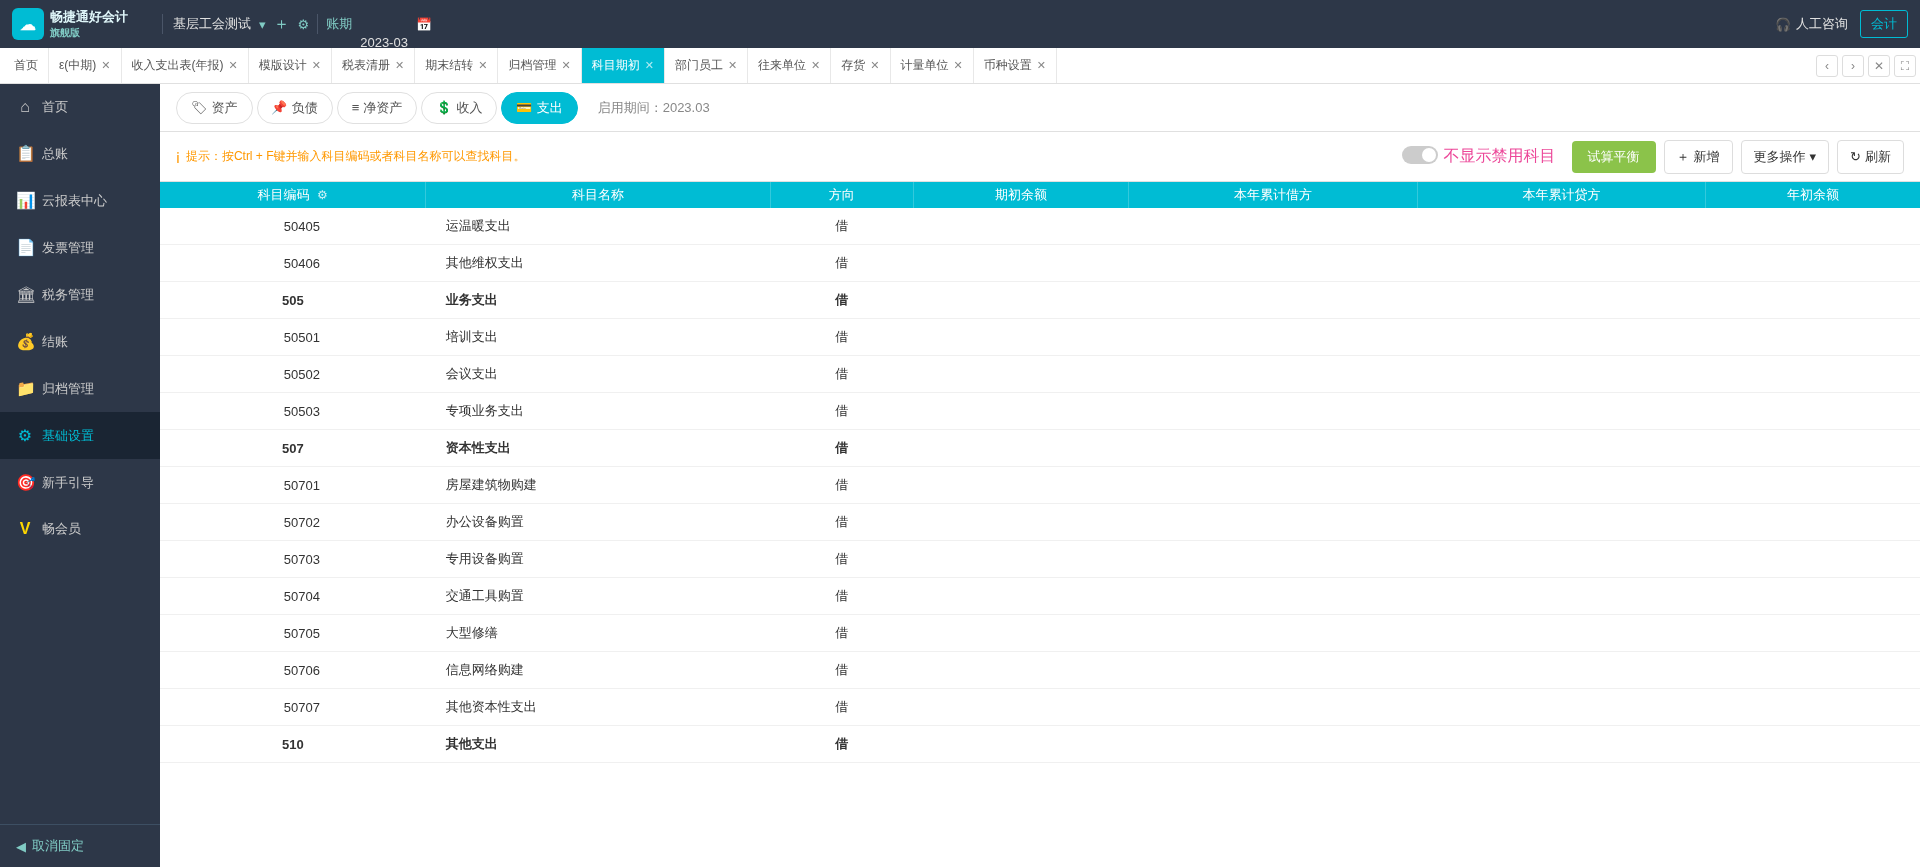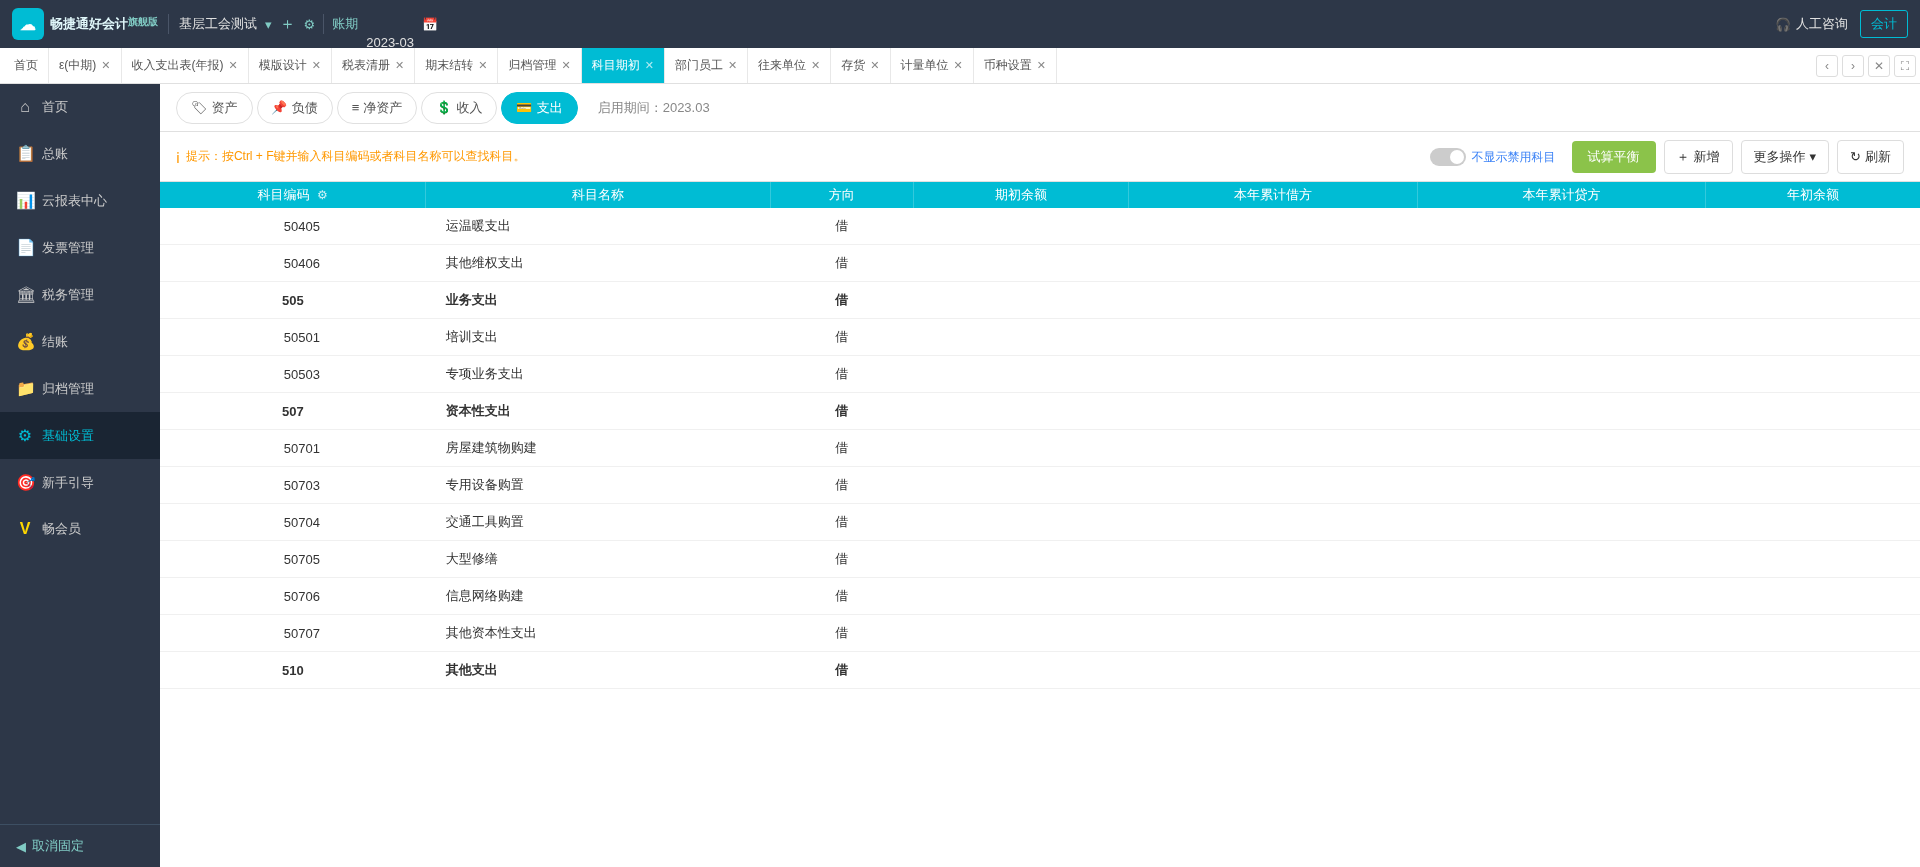--- a/index.html
+++ b/index.html
@@ -2,21 +2,21 @@
 <html><head>
   <meta charset="utf-8">
   <style>
     * { margin: 0; padding: 0; box-sizing: border-box; }
     body { font-family: 'Microsoft YaHei', Arial, sans-serif; font-size: 13px; background: #f0f2f5; width: 1920px; height: 867px; overflow: hidden; display: flex; flex-direction: column; }
 
     
     .top-bar { height: 48px; background: #2d3748; display: flex; align-items: center; padding: 0 12px; gap: 10px; flex-shrink: 0; }
     .app-logo { display: flex; align-items: center; gap: 6px; color: white; font-size: 14px; font-weight: bold; min-width: 140px; }
     .app-logo .logo-icon { width: 32px; height: 32px; background: #00bcd4; border-radius: 6px; display: flex; align-items: center; justify-content: center; color: white; font-size: 16px; }
-    .app-logo .logo-text { display: flex; flex-direction: row; }
+    .app-logo .logo-text { display: flex; flex-direction: column; }
     .app-logo .logo-main { font-size: 13px; color: #e0f7fa; }
     .app-logo .logo-sub { font-size: 10px; color: #80cbc4; }
     .top-bar-center { display: flex; align-items: center; gap: 8px; flex: 1; }
     .company-name { color: #e0e0e0; font-size: 13px; }
     .dropdown-arrow { color: #80cbc4; cursor: pointer; }
     .add-btn { color: #80cbc4; cursor: pointer; font-size: 16px; }
     .settings-btn { color: #80cbc4; cursor: pointer; }
     .period-label { color: #80cbc4; font-size: 13px; }
     .period-value { color: #e0e0e0; font-size: 13px; margin-top: 36px; }
     .calendar-icon { color: #00bcd4; cursor: pointer; }
@@ -48,21 +48,21 @@
     
     .sub-tab-bar { height: 48px; background: #fff; display: flex; align-items: center; padding: 0 16px; gap: 4px; border-bottom: 1px solid #e0e0e0; flex-shrink: 0; }
     .sub-tab { display: flex; align-items: center; gap: 4px; padding: 6px 14px; border: 1px solid #e0e0e0; border-radius: 20px; cursor: pointer; font-size: 13px; color: #555; background: #fff; }
     .sub-tab.active { background: #00bcd4; color: white; border-color: #00bcd4; }
     .period-info { margin-left: 16px; color: #888; font-size: 13px; }
 
     
     .toolbar { height: 50px; background: #fff; display: flex; align-items: center; padding: 0 16px; gap: 8px; border-bottom: 1px solid #e0e0e0; flex-shrink: 0; }
     .hint-box { display: flex; align-items: center; gap: 6px; color: #ff9800; font-size: 12px; flex: 1; }
     .toolbar-right { display: flex; align-items: center; gap: 8px; margin-left: auto; }
-    .toggle-switch { display: flex; align-items: flex-end; gap: 6px; font-size: 12px; color: #3b82f6; }
+    .toggle-switch { display: flex; align-items: flex-start; gap: 6px; font-size: 16px; color: #ec4899; }
     .toggle { width: 36px; height: 18px; background: #ccc; border-radius: 9px; cursor: pointer; position: relative; }
     .toggle-thumb { width: 14px; height: 14px; background: white; border-radius: 50%; position: absolute; top: 2px; right: 2px; }
     .btn-calc { background: #8bc34a; color: white; border: none; padding: 7px 16px; border-radius: 4px; cursor: pointer; font-size: 13px; margin-left: 8px; }
     .btn-add { background: #fff; border: 1px solid #ddd; color: #333; padding: 7px 12px; border-radius: 4px; cursor: pointer; font-size: 13px; display: flex; align-items: center; gap: 4px; }
     .btn-more { background: #fff; border: 1px solid #ddd; color: #333; padding: 7px 12px; border-radius: 4px; cursor: pointer; font-size: 13px; display: flex; align-items: center; gap: 4px; }
     .btn-refresh { background: #fff; border: 1px solid #ddd; color: #333; padding: 7px 12px; border-radius: 4px; cursor: pointer; font-size: 13px; display: flex; align-items: center; gap: 4px; }
 
     
     .table-container { flex: 1; overflow-y: auto; background: #fff; }
     .data-table { width: 100%; border-collapse: collapse; }
@@ -326,20 +326,29 @@
             <tr class="child-row">
               <td class="code-col">50501</td>
               <td class="name-col">培训支出</td>
               <td>借</td>
               <td></td>
               <td></td>
               <td></td>
               <td></td>
             </tr>
             <tr class="child-row">
+              <td class="code-col">50502</td>
+              <td class="name-col">会议支出</td>
+              <td>借</td>
+              <td></td>
+              <td></td>
+              <td></td>
+              <td></td>
+            </tr>
+            <tr class="child-row">
               <td class="code-col">50503</td>
               <td class="name-col">专项业务支出</td>
               <td>借</td>
               <td></td>
               <td></td>
               <td></td>
               <td></td>
             </tr>
             <tr class="parent-row">
               <td class="code-col">507</td>
@@ -353,20 +362,29 @@
             <tr class="child-row">
               <td class="code-col">50701</td>
               <td class="name-col">房屋建筑物购建</td>
               <td>借</td>
               <td></td>
               <td></td>
               <td></td>
               <td></td>
             </tr>
             <tr class="child-row">
+              <td class="code-col">50702</td>
+              <td class="name-col">办公设备购置</td>
+              <td>借</td>
+              <td></td>
+              <td></td>
+              <td></td>
+              <td></td>
+            </tr>
+            <tr class="child-row">
               <td class="code-col">50703</td>
               <td class="name-col">专用设备购置</td>
               <td>借</td>
               <td></td>
               <td></td>
               <td></td>
               <td></td>
             </tr>
             <tr class="child-row">
               <td class="code-col">50704</td>

